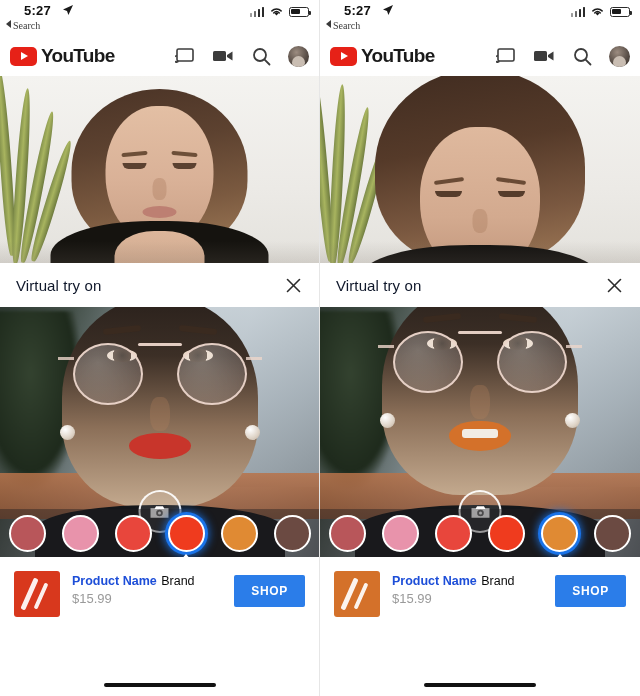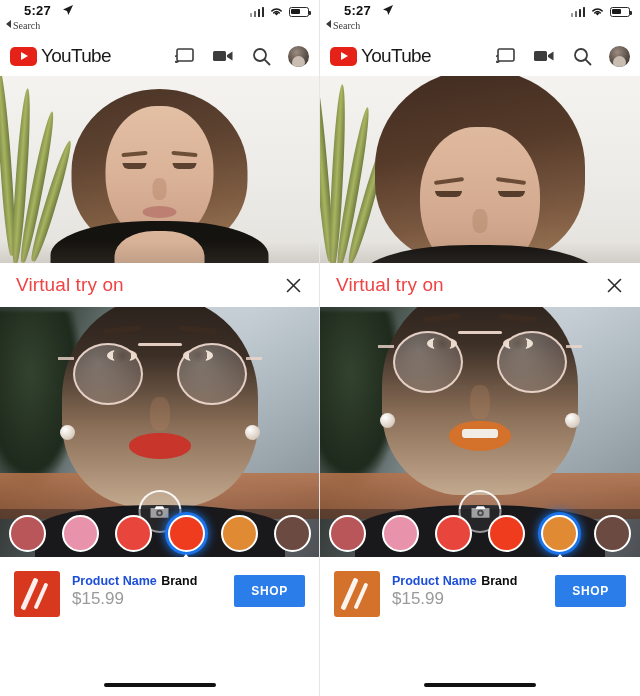--- a/index.html
+++ b/index.html
@@ -35,21 +35,21 @@
 
   
   .ytheader { height:40px; display:flex; align-items:center; padding:0 10px;
               background:#fff; }
   .yt-logo { display:flex; align-items:center; gap:4px; }
   .yt-mark { width:27px;height:19px;background:#e62117;border-radius:5px;
              display:flex;align-items:center;justify-content:center;}
   .yt-mark .play{width:0;height:0;border-top:4.5px solid transparent;
              border-bottom:4.5px solid transparent;border-left:7px solid #fff;
              margin-left:2px;}
-  .yt-word { font-size:19px;font-weight:normal;color:#1a1a1a;letter-spacing:-.7px;
+  .yt-word { font-size:19px;font-weight:bold;color:#1a1a1a;letter-spacing:-.7px;
              font-family:"Liberation Sans",sans-serif;}
   .yt-actions { margin-left:auto; display:flex; align-items:center; gap:16px; }
   .icon-btn { width:22px;height:22px;display:flex;align-items:center;justify-content:center;}
   .avatar { width:21px;height:21px;border-radius:50%;
             background:radial-gradient(circle at 40% 30%, #9c8c80 0%, #5a4f48 55%, #2e2823 100%);
             overflow:hidden; position:relative;}
   .avatar::after{content:"";position:absolute;left:4px;top:10px;width:13px;height:13px;
             border-radius:50%;background:#c9bdb2;}
 
   
@@ -98,21 +98,21 @@
   .p2 .eye{position:absolute;width:27px;height:6px;border-radius:0 0 13px 13px;background:#553c2b;top:64px;}
   .p2 .eye.l{left:15px;} .p2 .eye.r{right:15px;}
   .p2 .nose{position:absolute;left:50%;transform:translateX(-50%);top:82px;width:15px;height:24px;
      border-radius:40%;background:rgba(165,117,88,.33);}
   .p2 .body{position:absolute;left:50%;transform:translateX(-50%);bottom:-10px;
      width:236px;height:66px;border-radius:46% 46% 0 0;background:#141210;}
 
   
   .tryon { height:44px; background:#fff; display:flex; align-items:center;
            padding:0 16px; }
-  .tryon-title { font-size:19px; color:#ef4444; letter-spacing:.1px; }
+  .tryon-title { font-size:15px; color:#0f172a; letter-spacing:.1px; }
   .tryon-close { margin-left:auto; width:20px; height:20px;
                  display:flex;align-items:center;justify-content:center; }
 
   
   .ar { position:relative; height:250px; overflow:hidden;
         background:#6f6a66; }
   .ar-bg { position:absolute; inset:0;
      background:linear-gradient(110deg,#2f3a33 0%,#45514a 18%,#8f9aa1 42%,#b9c2c8 62%,#9aa3a8 82%,#6e757a 100%); }
   .ar-win { position:absolute; right:0; top:0; width:40%; height:72%;
      background:linear-gradient(160deg,#cfd8de,#aab5bd 55%,#8d979e);
@@ -182,22 +182,22 @@
   .product { height:85px; background:#fff; display:flex; align-items:flex-start;
      padding:14px 14px 0 14px; }
   .thumb { width:46px;height:46px;border-radius:3px; position:relative; overflow:hidden;
      flex:0 0 auto; }
   .slash { position:absolute; background:rgba(255,255,255,.92); border-radius:2px;
      transform:rotate(24deg); }
   .s1 { width:5px; height:34px; left:13px; top:6px; }
   .s2 { width:4px; height:28px; left:25px; top:11px; }
   .pinfo { margin-left:12px; flex:1 1 auto; }
   .pname { font-size:12.5px; font-weight:bold; color:#1d4ed8; line-height:14.5px; }
-  .pbrand { font-size:12.5px; font-weight:bold; color:#0b0b0b; line-height:14.5px; }
-  .pprice { font-size:17px; color:#9a9a9a; margin-top:20px; }
+  .pbrand { font-size:12.5px; font-weight:normal; color:#0b0b0b; line-height:14.5px; }
+  .pprice { font-size:13px; color:#9a9a9a; margin-top:20px; }
   .shop { margin-top:4px; background:#2b7de9; color:#fff; font-size:12px;
      font-weight:bold; letter-spacing:.7px; border:none; border-radius:2px;
      padding:9px 17px; cursor:pointer; font-family:"Liberation Sans",sans-serif; }
   .homebar { position:absolute; left:50%; transform:translateX(-50%); bottom:9px;
      width:112px; height:4.5px; border-radius:3px; background:#111; }
 </style>
 </head>
 <body>
 
 <div class="screens">

